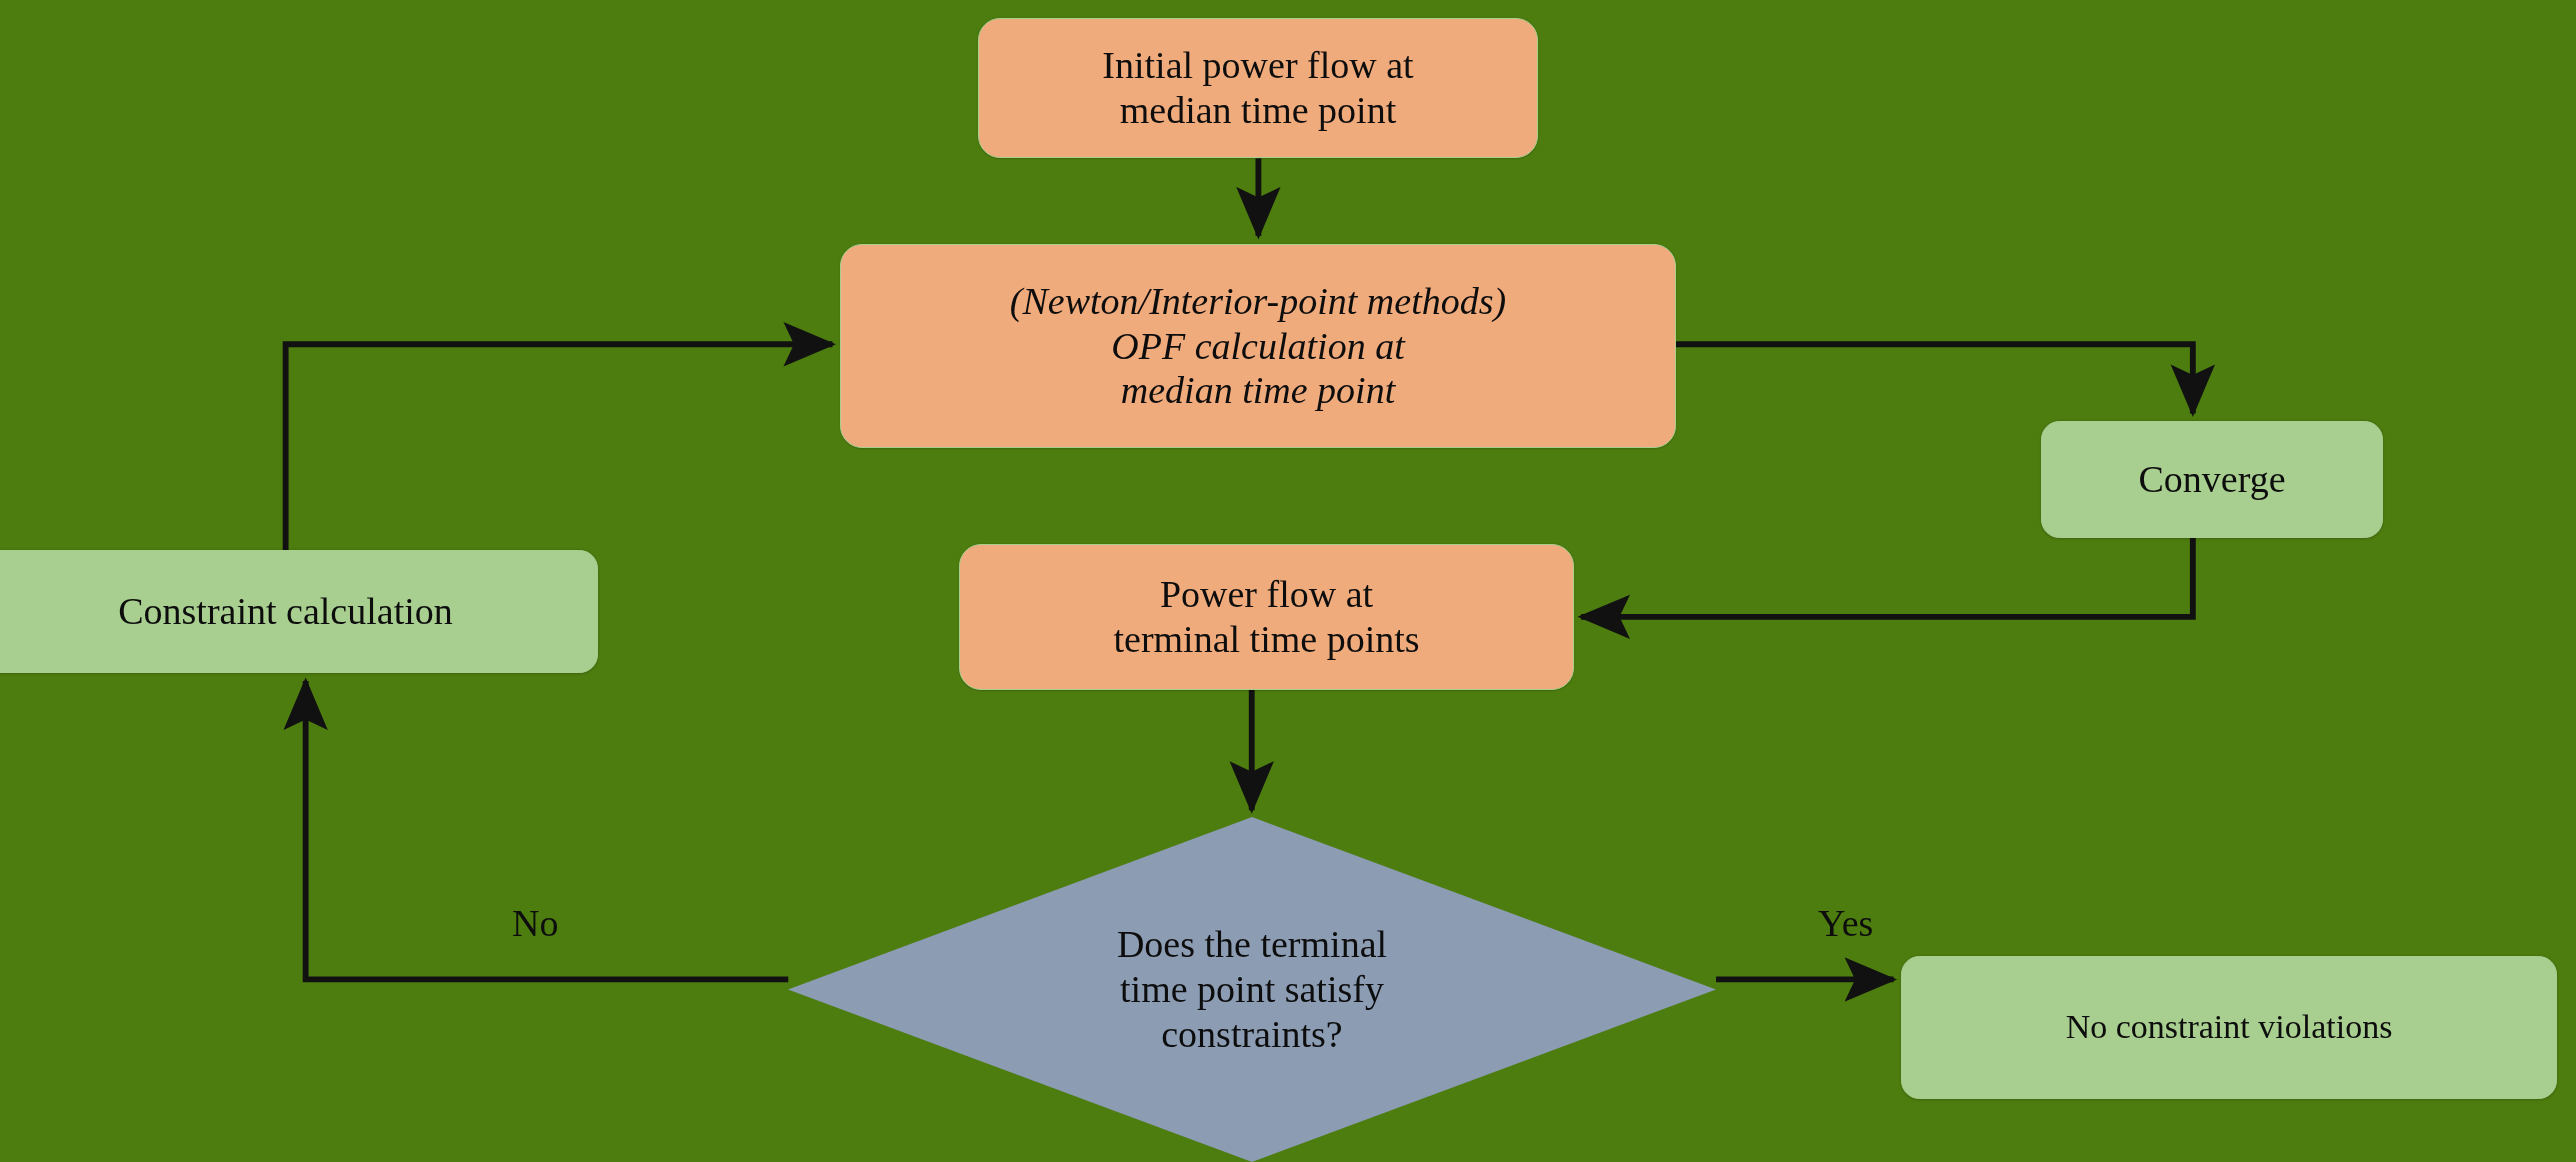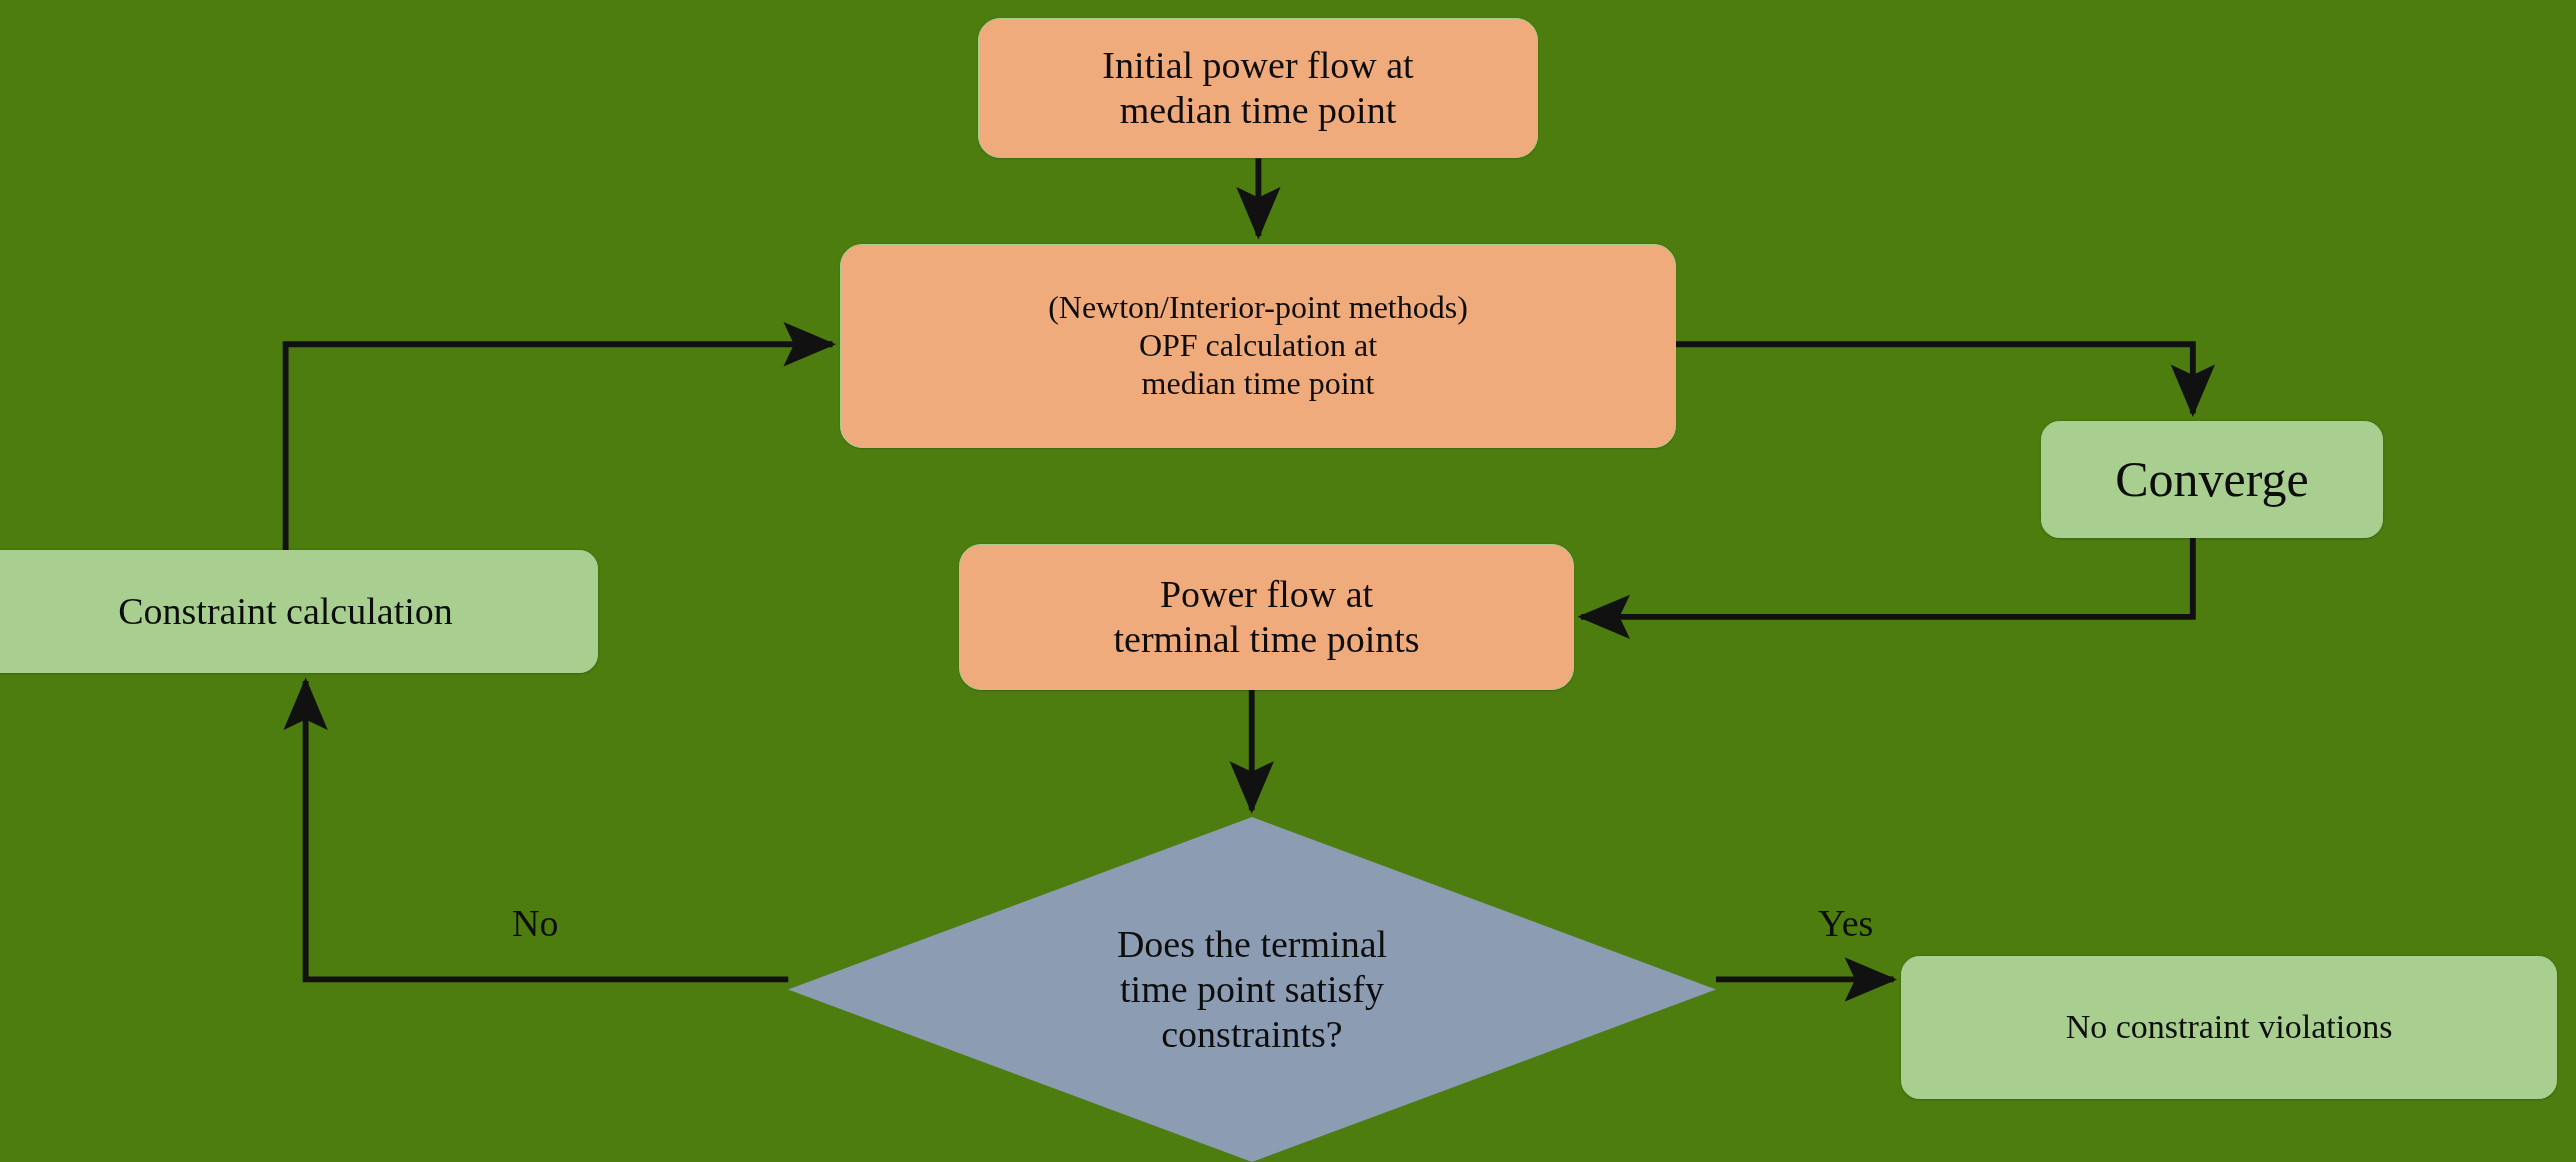--- a/index.html
+++ b/index.html
@@ -96,27 +96,27 @@
     <path d="M342,660 L342,413 L998,413" fill="none" stroke="#111111" stroke-width="7" marker-end="url(#arrowhead)"></path>
 
     <path d="M2058,1175 L2271,1175" fill="none" stroke="#111111" stroke-width="7" marker-end="url(#arrowhead)"></path>
   </svg>
 
   <div class="node process" style="left:978px; top:18.3px; width:560px; height:140px; font-size:38px;">
     <span>Initial power flow at
 median time point</span>
   </div>
 
-  <div class="node process" style="left:840px; top:244px; width:836px; height:204px; font-size:32px;">
+  <div class="node process" style="left:840px; top:244px; width:836px; height:204px; font-size:38px;font-style:italic;">
     <span>(Newton/Interior-point methods)
 OPF calculation at
 median time point</span>
   </div>
 
-  <div class="node terminator" style="left:2041px; top:421px; width:342px; height:117px; font-size:50px;">
+  <div class="node terminator" style="left:2041px; top:421px; width:342px; height:117px; font-size:38px;">
     <span>Converge</span>
   </div>
 
   <div class="node process" style="left:959px; top:538px; width:615px; height:146px; font-size:38px;margin-top:6px;">
     <span>Power flow at
 terminal time points</span>
   </div>
 
   <div class="node terminator" style="left:-27px; top:550px; width:625px; height:123px; font-size:38px;">
     <span>Constraint calculation</span>

